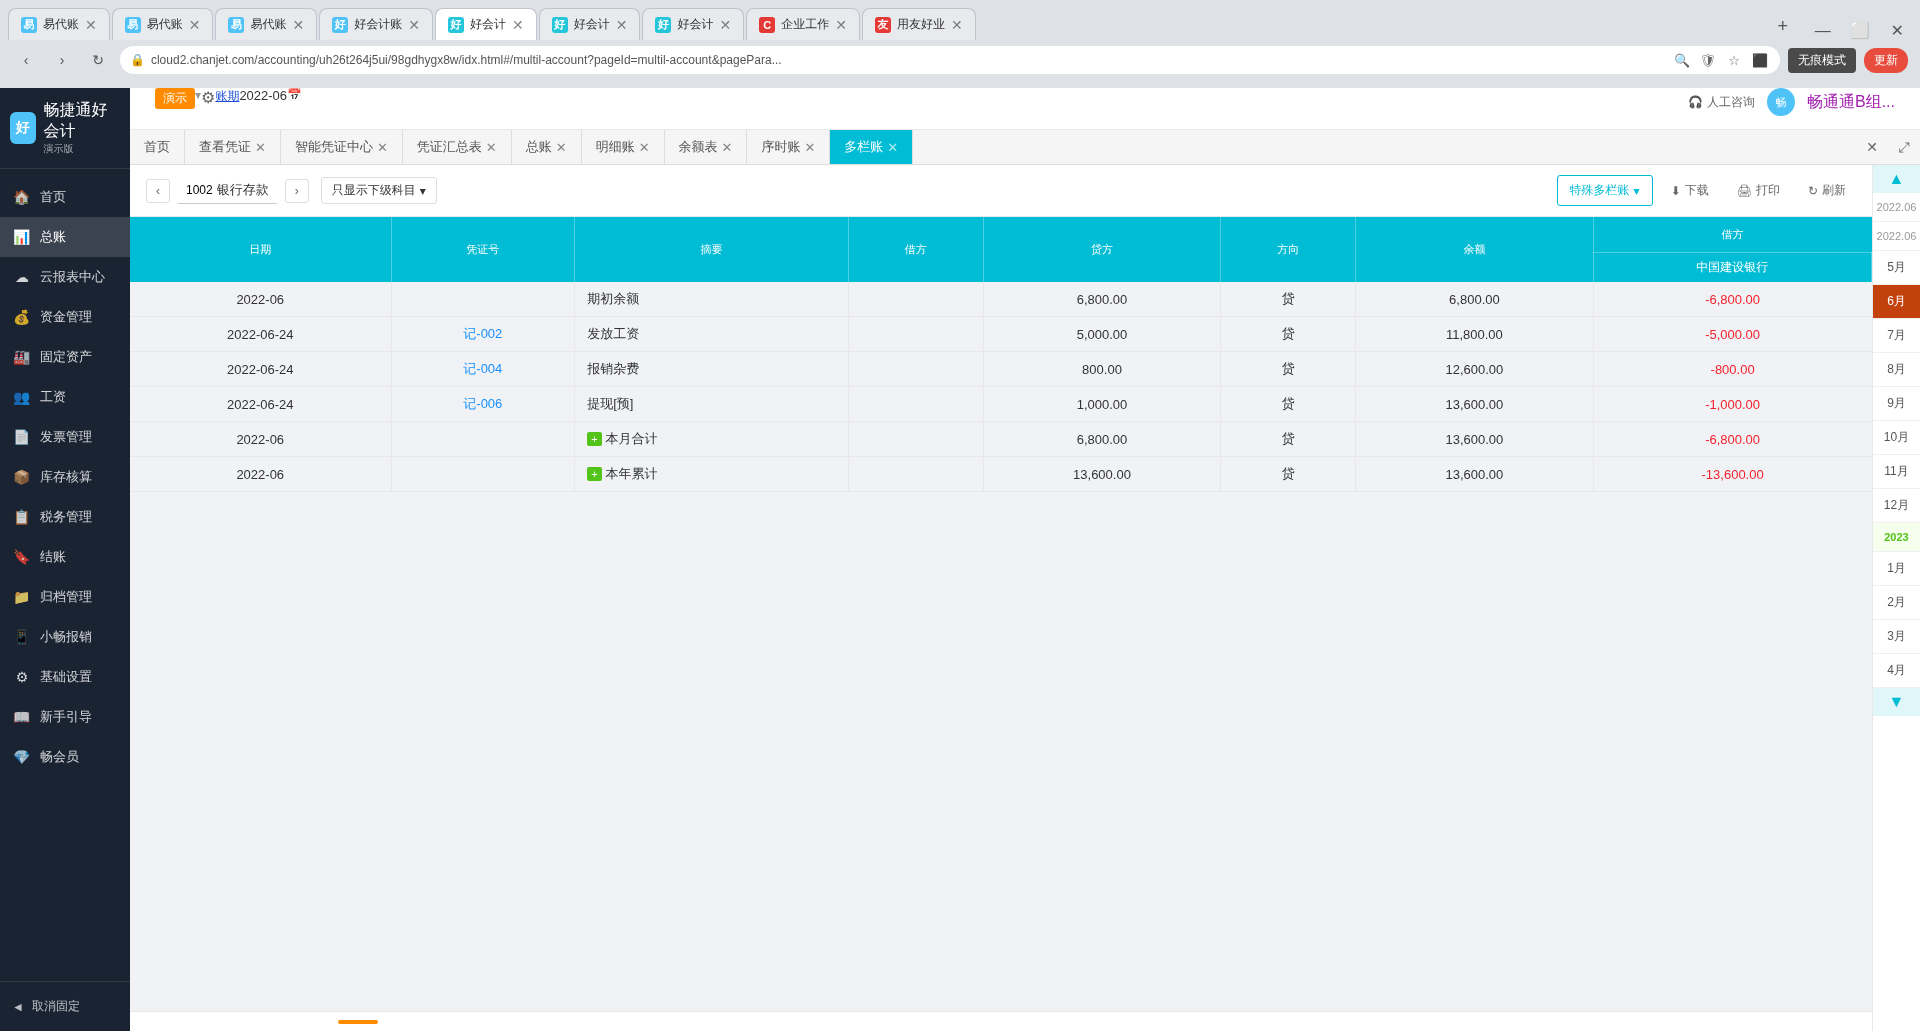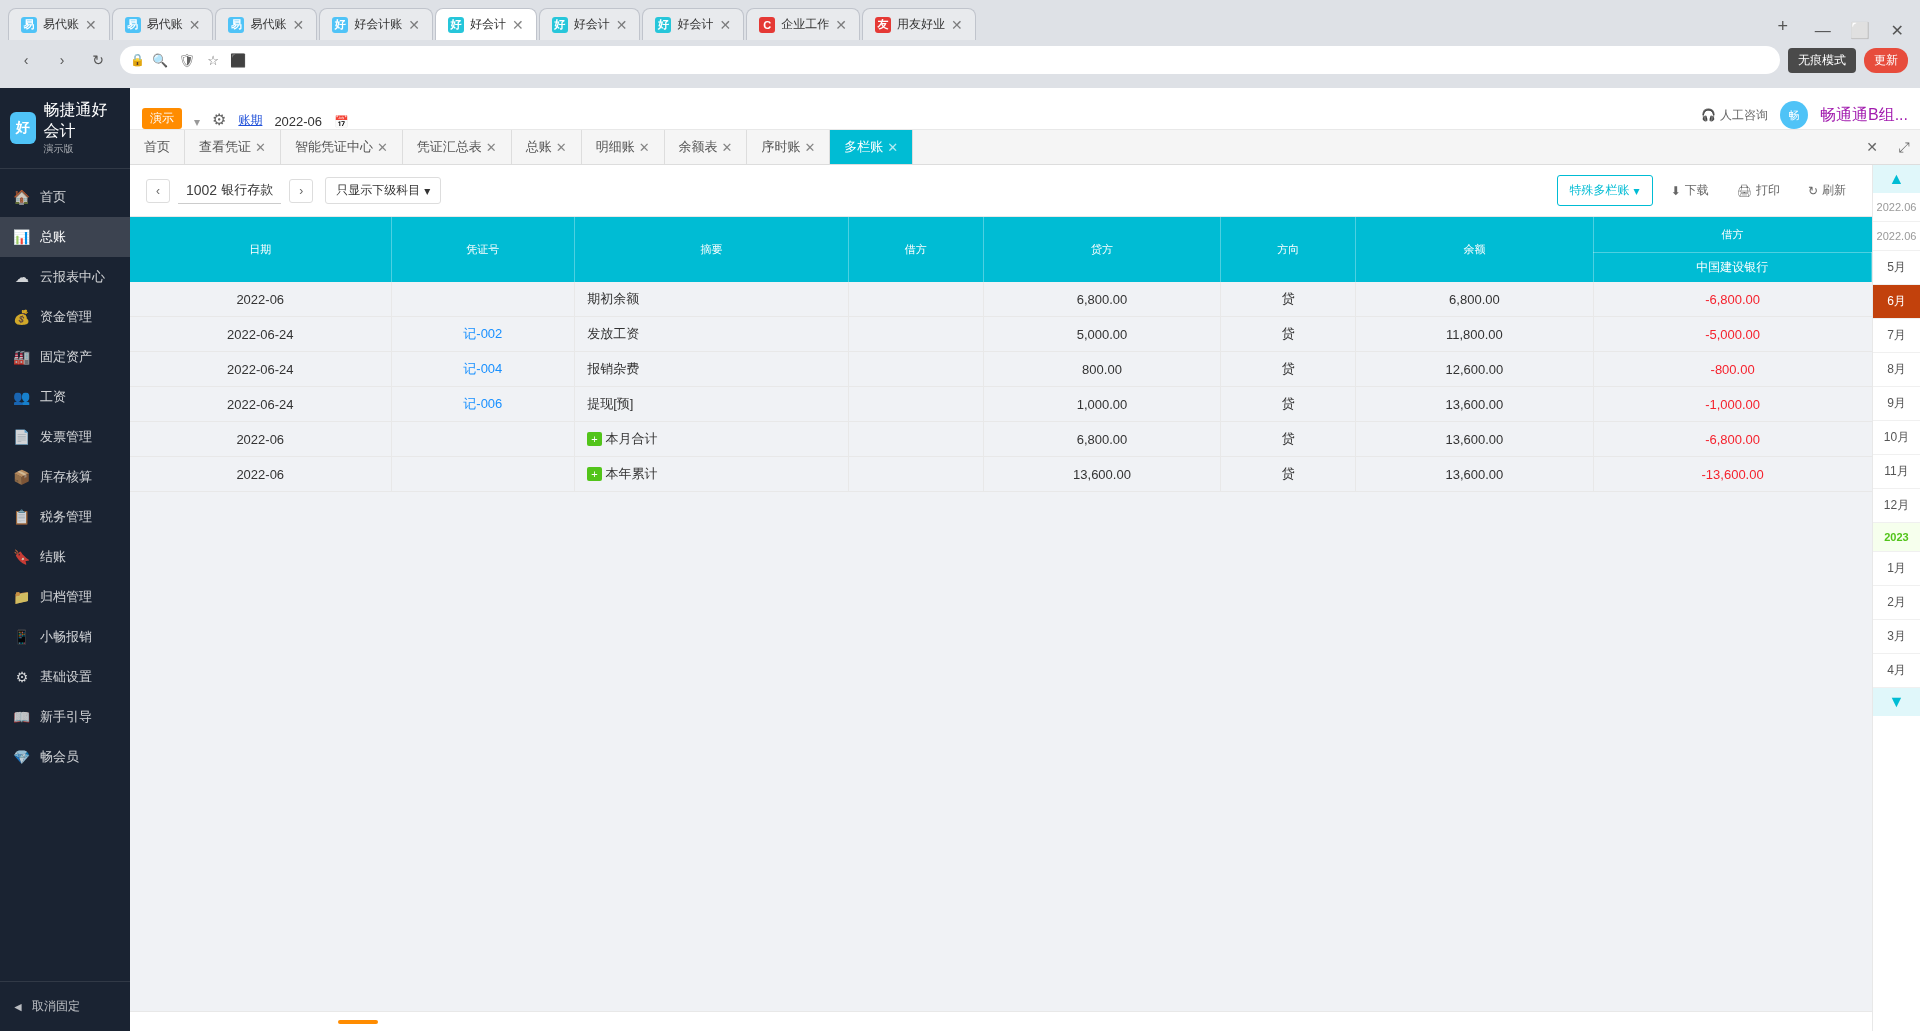--- a/index.html
+++ b/index.html
@@ -41,21 +41,21 @@
     .sidebar-icon { width: 20px; height: 20px; display: flex; align-items: center; justify-content: center; font-size: 14px; flex-shrink: 0; }
     .sidebar-label { font-size: 13px; }
 
     .sidebar-footer { padding: 8px 0; border-top: 1px solid rgba(255,255,255,0.1); }
     .sidebar-footer-item { display: flex; align-items: center; gap: 8px; padding: 8px 12px; cursor: pointer; color: rgba(255,255,255,0.7); font-size: 12px; }
 
     
     .main-content { flex: 1; display: flex; flex-direction: column; overflow: hidden; }
 
     
-    .top-bar { height: 42px; background: #fff; display: flex; align-items: flex-end; padding: 0 12px; gap: 12px; border-bottom: 1px solid #e8e8e8; flex-shrink: 0; }
+    .top-bar { height: 42px; background: #fff; display: flex; align-items: flex-start; padding: 0 25px; border-bottom: 1px solid #e8e8e8; flex-shrink: 0; }
     .demo-badge { background: #ff8c00; color: #fff; padding: 2px 8px; border-radius: 3px; font-size: 12px; }
     .badge-arrow { color: #999; font-size: 12px; cursor: pointer; }
     .settings-icon { color: #666; cursor: pointer; font-size: 16px; }
     .period-label { font-size: 12px; color: #1d4ed8; text-decoration: underline; }
     .period-value { font-size: 13px; color: #333; font-weight: 500; }
     .calendar-icon { color: #666; cursor: pointer; }
     .top-bar-right { margin-left: auto; display: flex; align-items: center; gap: 12px; }
     .consult-btn { display: flex; align-items: center; gap: 4px; font-size: 12px; color: #666; cursor: pointer; }
     .user-avatar { width: 28px; height: 28px; border-radius: 50%; background: #4fc3f7; display: flex; align-items: center; justify-content: center; color: #fff; font-size: 11px; cursor: pointer; }
     .user-name { font-size: 16px; color: #a21caf; cursor: pointer; }
@@ -69,21 +69,21 @@
     .tab-nav-btn { width: 32px; height: 32px; display: flex; align-items: center; justify-content: center; cursor: pointer; color: #666; font-size: 14px; }
 
     
     .ledger-container { flex: 1; display: flex; overflow: hidden; }
     .ledger-main { flex: 1; display: flex; flex-direction: column; overflow: hidden; }
 
     
     .ledger-header { display: flex; align-items: center; padding: 10px 16px; background: #fff; border-bottom: 1px solid #e8e8e8; flex-shrink: 0; }
     .ledger-nav-btn { width: 24px; height: 24px; display: flex; align-items: center; justify-content: center; cursor: pointer; color: #666; border: 1px solid #ddd; border-radius: 3px; }
     .account-selector { display: flex; align-items: center; gap: 4px; padding: 4px 8px; border-bottom: 1px solid #ccc; margin: 0 8px; cursor: pointer; }
-    .account-code { font-size: 14px; color: #404040; }
+    .account-code { font-size: 12px; color: #000000; }
     .account-name { font-size: 13px; color: #333; }
     .filter-dropdown { display: flex; align-items: center; gap: 4px; padding: 4px 10px; border: 1px solid #ddd; border-radius: 3px; cursor: pointer; font-size: 12px; color: #333; margin-left: 12px; }
     .ledger-header-right { margin-left: auto; display: flex; align-items: center; gap: 8px; }
     .special-btn { display: flex; align-items: center; gap: 4px; padding: 6px 12px; border: 1px solid #00bcd4; color: #00bcd4; border-radius: 3px; cursor: pointer; font-size: 12px; }
     .download-btn, .print-btn, .refresh-btn { display: flex; align-items: center; gap: 4px; padding: 6px 10px; cursor: pointer; font-size: 12px; color: #666; }
 
     
     .table-wrapper { flex: 1; overflow: auto; }
     table { width: 100%; border-collapse: collapse; }
     .table-header { background: #00bcd4; color: #fff; }
@@ -181,20 +181,21 @@
       </div>
     </div>
   </div>
 
   <div class="address-bar">
     <div class="nav-btn">‹</div>
     <div class="nav-btn">›</div>
     <div class="nav-btn">↻</div>
     <div class="address-input" style="flex:1;display:flex;align-items:center;padding:0 10px;gap:6px;">
       <div style="color:#666;font-size:12px;">🔒</div>
+      <span class="address-text">cloud2.chanjet.com/accounting/uh26t264j5ui/98gdhygx8w/idx.html#/multil-account?pageId=multil-account&amp;pagePara...</span>
       <div class="addr-icons">
         <div class="addr-icon">🔍</div>
         <div class="addr-icon">🛡</div>
         <div class="addr-icon">☆</div>
         <div class="addr-icon">⬛</div>
       </div>
     </div>
     <div class="no-trace-btn">无痕模式</div>
     <div class="update-btn">更新</div>
   </div>

